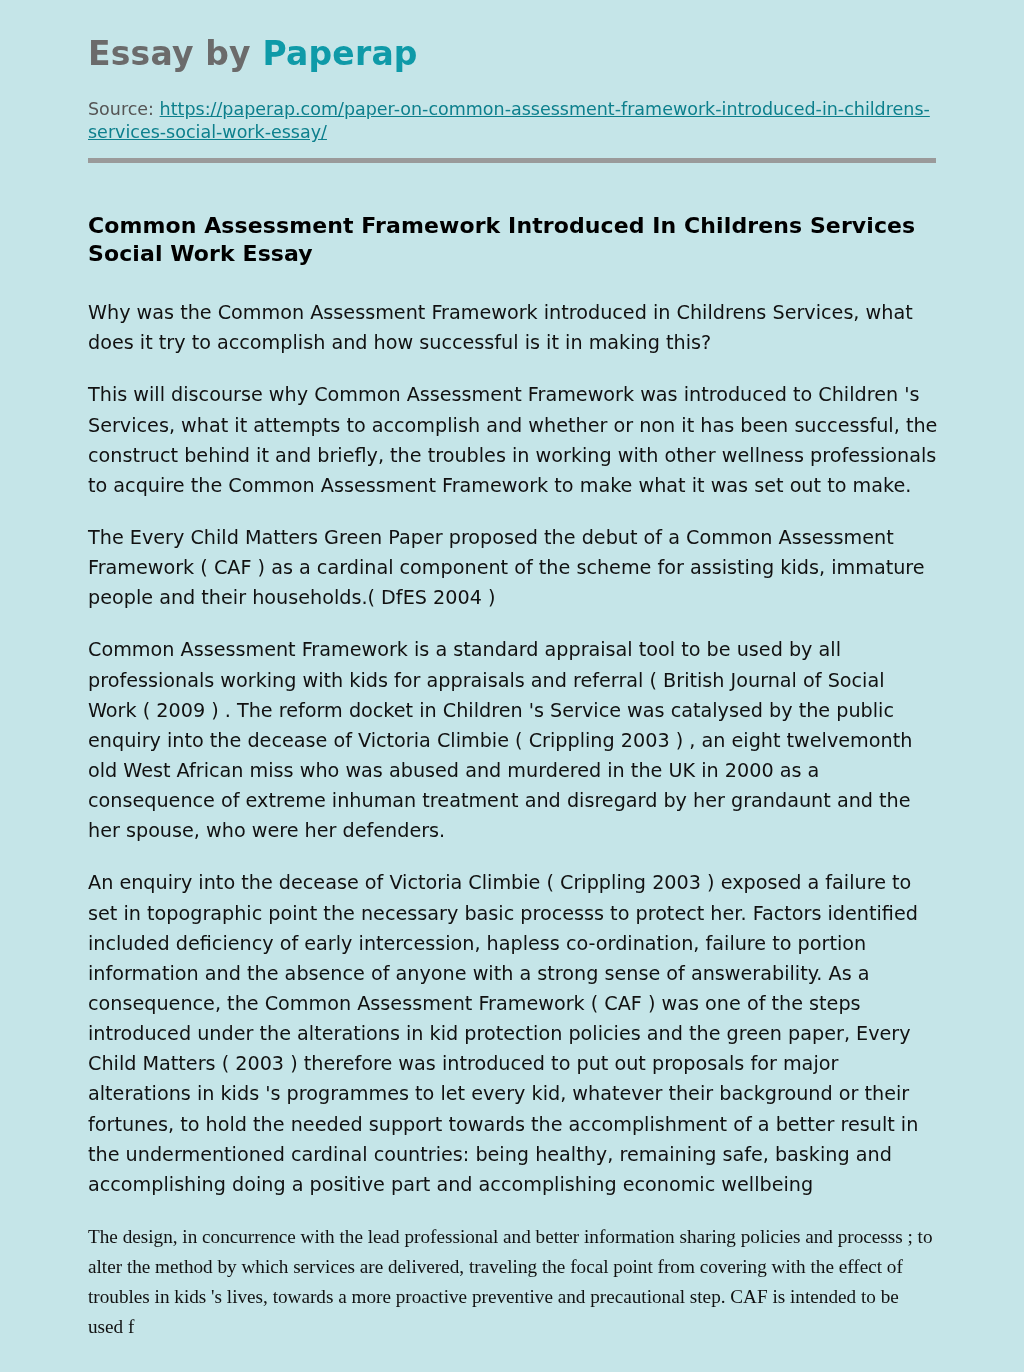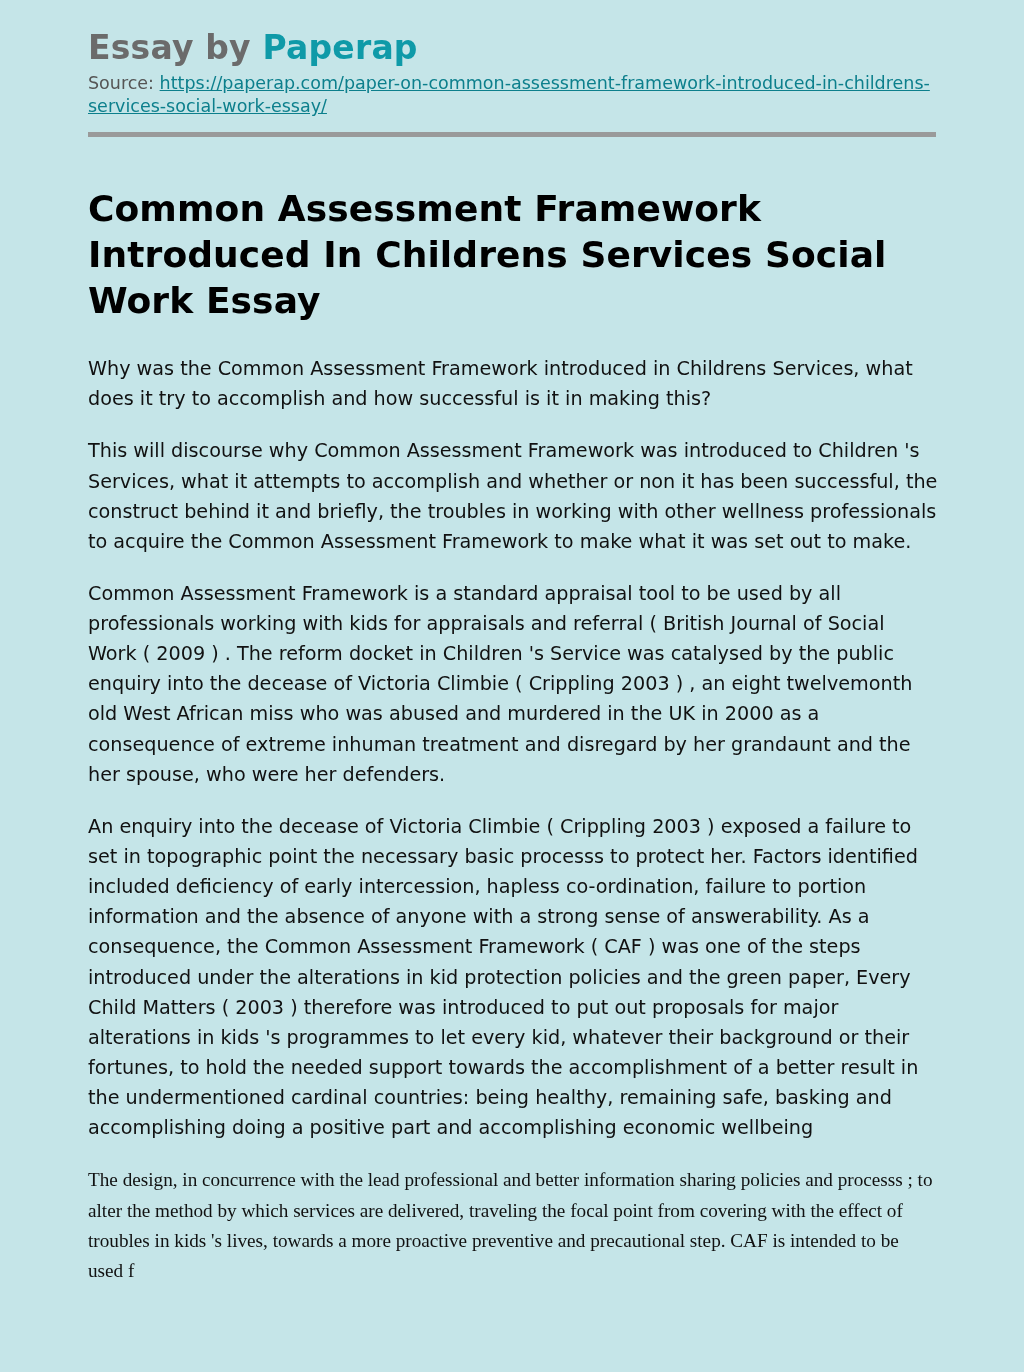--- a/index.html
+++ b/index.html
@@ -17,21 +17,21 @@
   .page {
     position: relative;
     width: 1024px;
     height: 1372px;
     background: #c5e5e8;
     box-sizing: border-box;
   }
   .content {
     position: absolute;
     left: 88px;
-    top: 2px;
+    top: 8px;
     width: 850px;
   }
 
   
   .brand {
     padding-top: 26px;
     font-size: 33px;
     font-weight: bold;
     letter-spacing: 0.2px;
     line-height: 1.2;
@@ -39,21 +39,21 @@
   }
   .brand .brand-essay {
     color: #6b6b6b;
   }
   .brand .brand-name {
     color: #0f9aa8;
   }
 
   
   .source-line {
-    margin-top: 4px;
+    margin-top: 24px;
     font-size: 17.5px;
     line-height: 1.35;
     color: #555555;
     word-break: break-all;
     max-width: 848px;
   }
   .source-label {
     color: #555555;
   }
   .source-url {
@@ -68,21 +68,21 @@
     width: 848px;
     height: 5px;
     background: #9a9a9a;
     border: 0;
   }
 
   
   .article-title {
     margin: 0;
     padding-top: 49px;
-    font-size: 36px;
+    font-size: 22px;
     font-weight: bold;
     color: #000000;
     line-height: 1.28;
     letter-spacing: 0.1px;
     max-width: 840px;
   }
 
   
   .body-copy {
     padding-top: 22px;
@@ -115,19 +115,20 @@
       <a class="source-url" href="#">https://paperap.com/paper-on-common-assessment-framework-introduced-in-childrens-services-social-work-essay/</a>
     </div>
 
     <div class="divider"></div>
 
     <h1 class="article-title">Common Assessment Framework Introduced In Childrens Services Social Work Essay</h1>
 
     <div class="body-copy">
       <p class="para">Why was the Common Assessment Framework introduced in Childrens Services, what does it try to accomplish and how successful is it in making this?</p>
       <p class="para">This will discourse why Common Assessment Framework was introduced to Children 's Services, what it attempts to accomplish and whether or non it has been successful, the construct behind it and briefly, the troubles in working with other wellness professionals to acquire the Common Assessment Framework to make what it was set out to make.</p>
+      <p class="para">The Every Child Matters Green Paper proposed the debut of a Common Assessment Framework ( CAF ) as a cardinal component of the scheme for assisting kids, immature people and their households.( DfES 2004 )</p>
       <p class="para">Common Assessment Framework is a standard appraisal tool to be used by all professionals working with kids for appraisals and referral ( British Journal of Social Work ( 2009 ) . The reform docket in Children 's Service was catalysed by the public enquiry into the decease of Victoria Climbie ( Crippling 2003 ) , an eight twelvemonth old West African miss who was abused and murdered in the UK in 2000 as a consequence of extreme inhuman treatment and disregard by her grandaunt and the her spouse, who were her defenders.</p>
       <p class="para">An enquiry into the decease of Victoria Climbie ( Crippling 2003 ) exposed a failure to set in topographic point the necessary basic processs to protect her. Factors identified included deficiency of early intercession, hapless co-ordination, failure to portion information and the absence of anyone with a strong sense of answerability. As a consequence, the Common Assessment Framework ( CAF ) was one of the steps introduced under the alterations in kid protection policies and the green paper, Every Child Matters ( 2003 ) therefore was introduced to put out proposals for major alterations in kids 's programmes to let every kid, whatever their background or their fortunes, to hold the needed support towards the accomplishment of a better result in the undermentioned cardinal countries: being healthy, remaining safe, basking and accomplishing doing a positive part and accomplishing economic wellbeing</p>
       <p class="para">The design, in concurrence with the lead professional and better information sharing policies and processs ; to alter the method by which services are delivered, traveling the focal point from covering with the effect of troubles in kids 's lives, towards a more proactive preventive and precautional step. CAF is intended to be used f</p>
     </div>
 
   </div>
 </div>
 
 </body></html>

